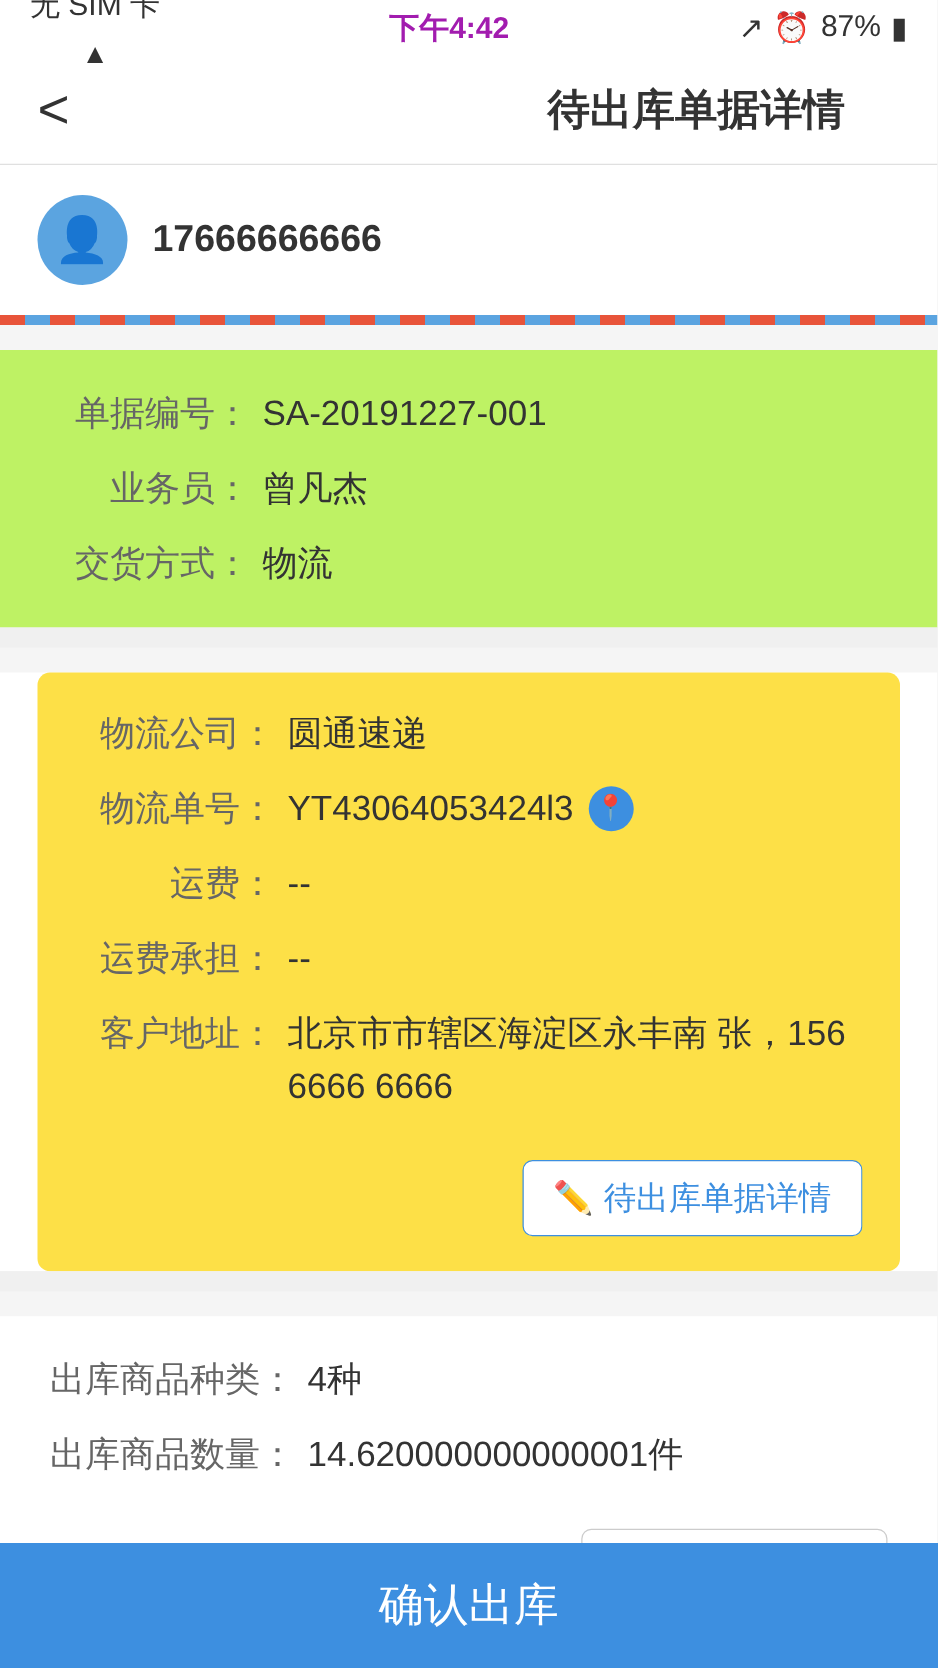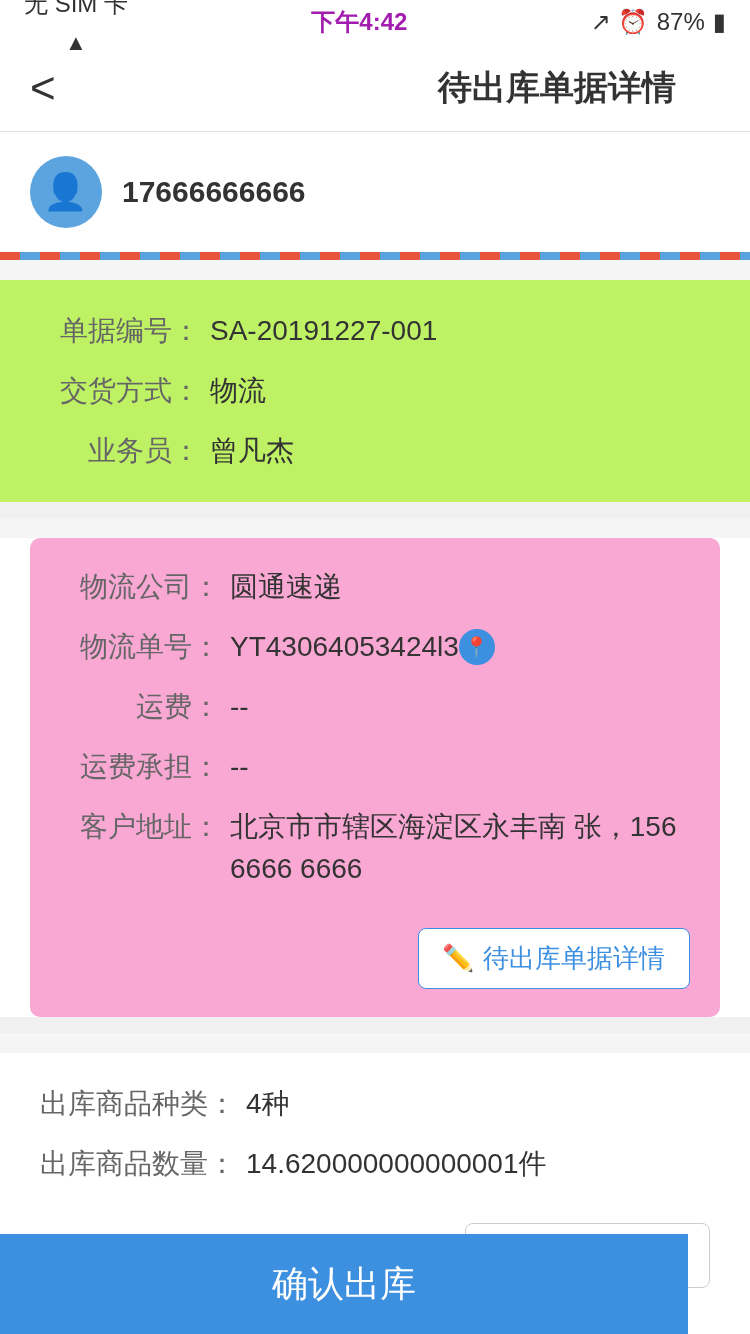--- a/index.html
+++ b/index.html
@@ -135,40 +135,41 @@
       color: #333;
       flex: 1;
       padding-left: 10px;
     }
     .info-value-link {
       color: #333;
       flex: 1;
       padding-left: 10px;
       display: flex;
       align-items: center;
+      gap: 12px;
     }
     .location-icon {
       width: 36px;
       height: 36px;
       background: #3d8fe0;
       border-radius: 50%;
       display: inline-flex;
       align-items: center;
       justify-content: center;
       color: white;
       font-size: 20px;
       flex-shrink: 0;
     }
     .inner-section-wrapper {
       background: #fff;
       margin: 20px 0 0 0;
       padding: 0 30px;
     }
     .inner-card {
-      background: #f9a8d4;
+      background: #fde047;
       border-radius: 10px;
       padding: 28px 30px 0 30px;
     }
     .edit-btn {
       display: inline-flex;
       align-items: center;
       gap: 8px;
       border: 1px solid #3d8fe0;
       border-radius: 8px;
       padding: 12px 24px;
@@ -204,21 +205,21 @@
       font-size: 26px;
       background: #fff;
       cursor: pointer;
     }
 
     
     .confirm-btn-area {
       position: fixed;
       bottom: 0;
       left: 0;
-      width: 688px;
+      width: 750px;
       background: #3d8fe0;
       height: 100px;
       display: flex;
       align-items: center;
       justify-content: center;
       cursor: pointer;
     }
     .confirm-btn-text {
       color: #fff;
       font-size: 36px;
@@ -260,26 +261,26 @@
 </div>
 
 <div class="dashed-divider"></div>
 
 <div class="section">
   <div class="info-row">
     <span class="info-label">单据编号：</span>
     <span class="info-value">SA-20191227-001</span>
   </div>
   <div class="info-row">
+    <span class="info-label">业务员：</span>
+    <span class="info-value">曾凡杰</span>
+  </div>
+  <div class="info-row">
     <span class="info-label">交货方式：</span>
     <span class="info-value">物流</span>
-  </div>
-  <div class="info-row">
-    <span class="info-label">业务员：</span>
-    <span class="info-value">曾凡杰</span>
   </div>
 </div>
 
 <div class="separator"></div>
 
 <div class="inner-section-wrapper">
   <div class="inner-card">
     <div class="info-row">
       <span class="info-label">物流公司：</span>
       <span class="info-value">圆通速递</span>

